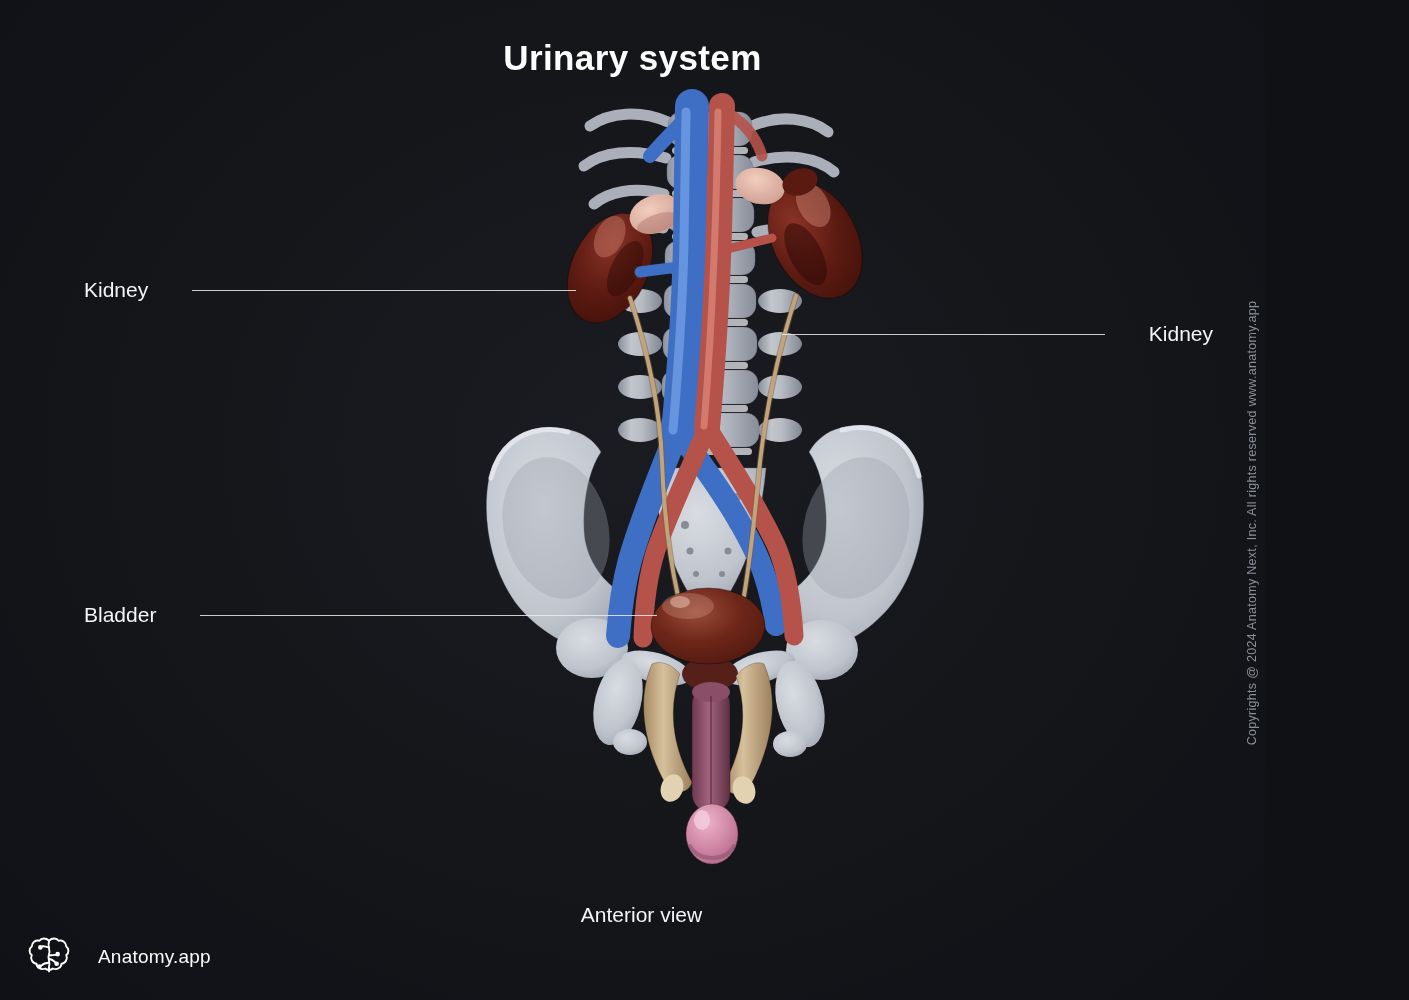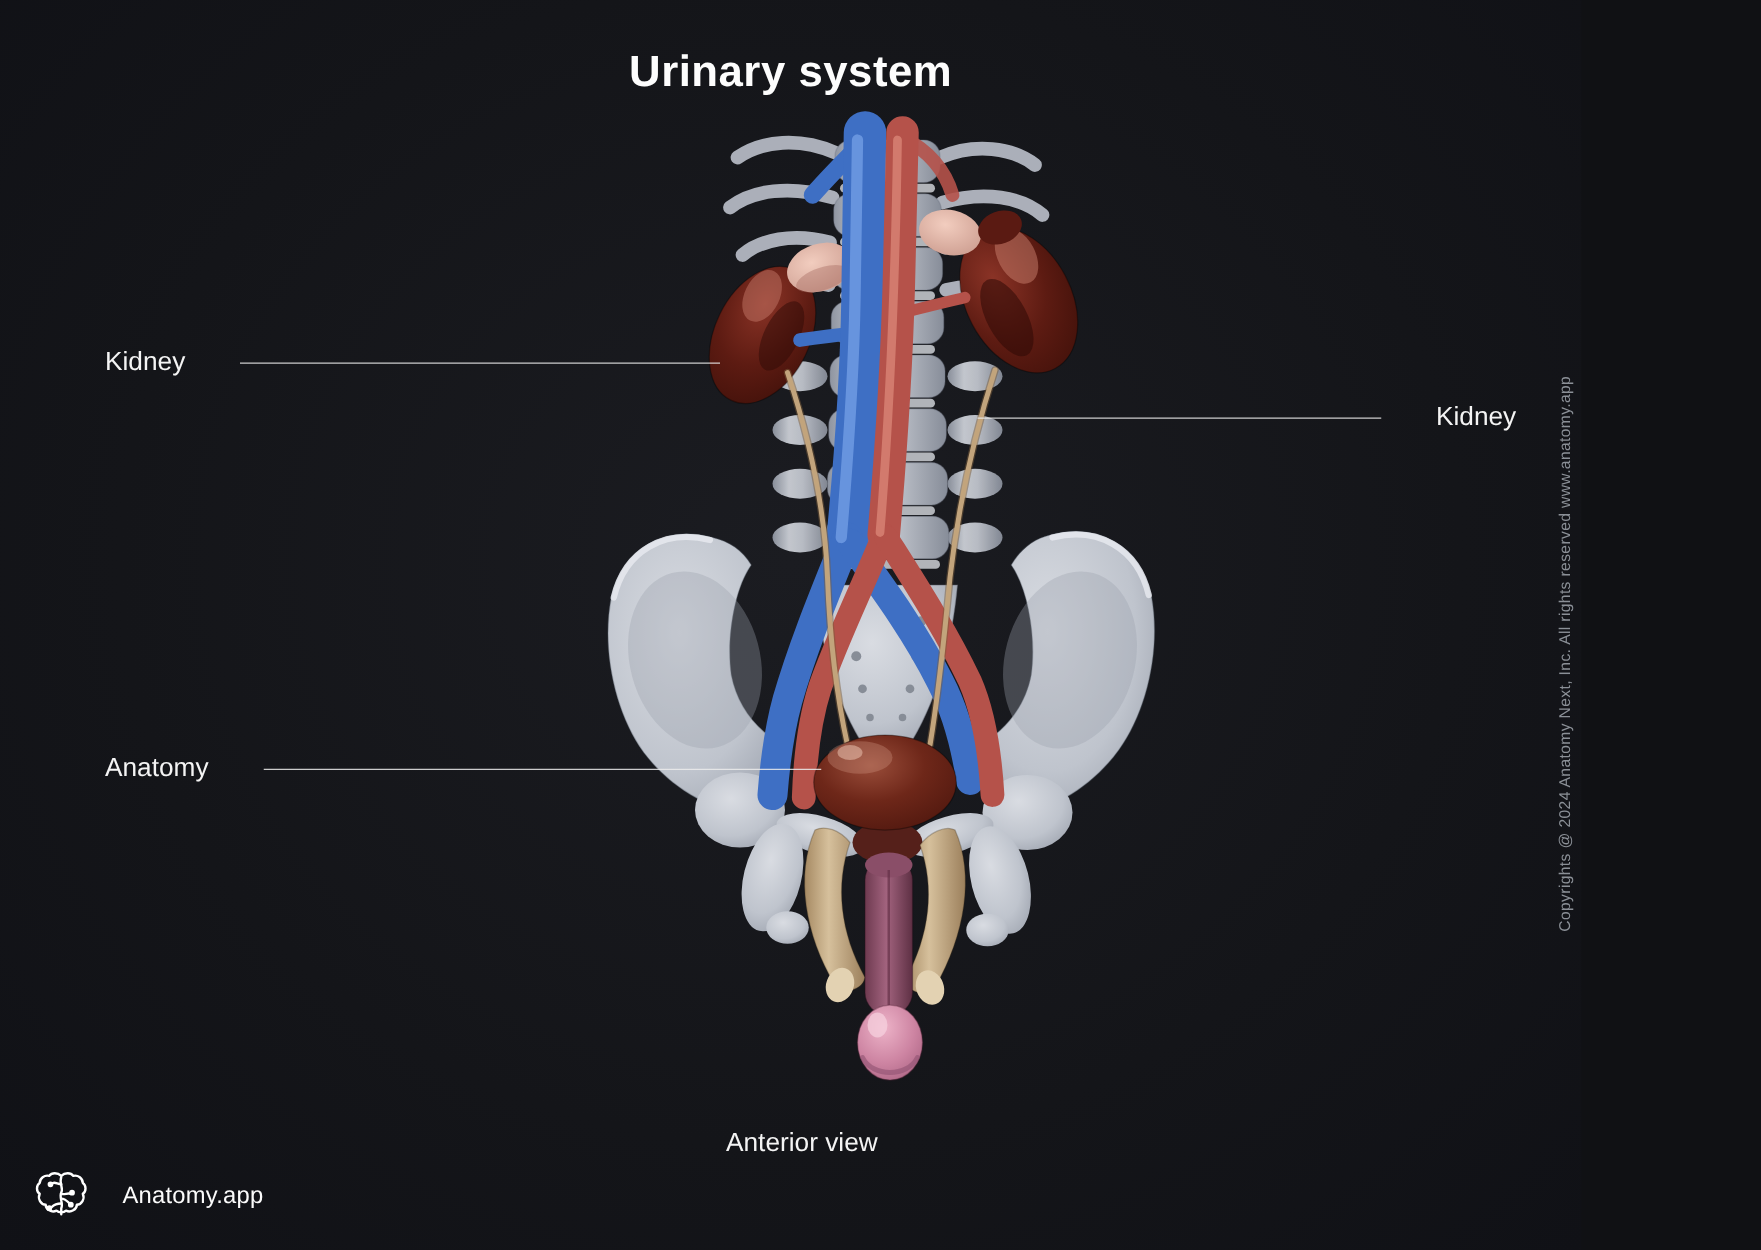--- a/index.html
+++ b/index.html
@@ -219,21 +219,21 @@
     <span class="txt">Kidney</span>
     <div class="leader"></div>
   </div>
 
   <div class="label label-ureter">
     <div class="leader"></div>
     <span class="txt">Kidney</span>
   </div>
 
   <div class="label label-bladder">
-    <span class="txt">Anatomy</span>
+    <span class="txt">Bladder</span>
     <div class="leader"></div>
   </div>
 
   <div class="caption">Anterior view</div>
 
   <div class="brand">
     <svg width="46" height="46" viewBox="0 0 48 48" fill="none" stroke="#ffffff" stroke-width="2" stroke-linecap="round" stroke-linejoin="round">
       <path d="M24 7c-3-3-8-3-10 0-4-1-8 2-8 6-3 2-3 7 0 9-2 4 1 9 5 9 0 4 5 7 9 5 2 2 6 2 8 0 4 2 9-1 9-5 4 0 7-5 5-9 3-2 3-7 0-9 0-4-4-7-8-6-2-3-7-3-10 0z"></path>
       <path d="M24 8c-2 5 2 9 0 13s2 9 0 13v5"></path>
       <path d="M24 14c-3 0-5-2-7-1M24 22c3 1 5-1 8 0M24 30c-3 0-6 1-8 3M24 26c3 0 5 2 7 4"></path>

